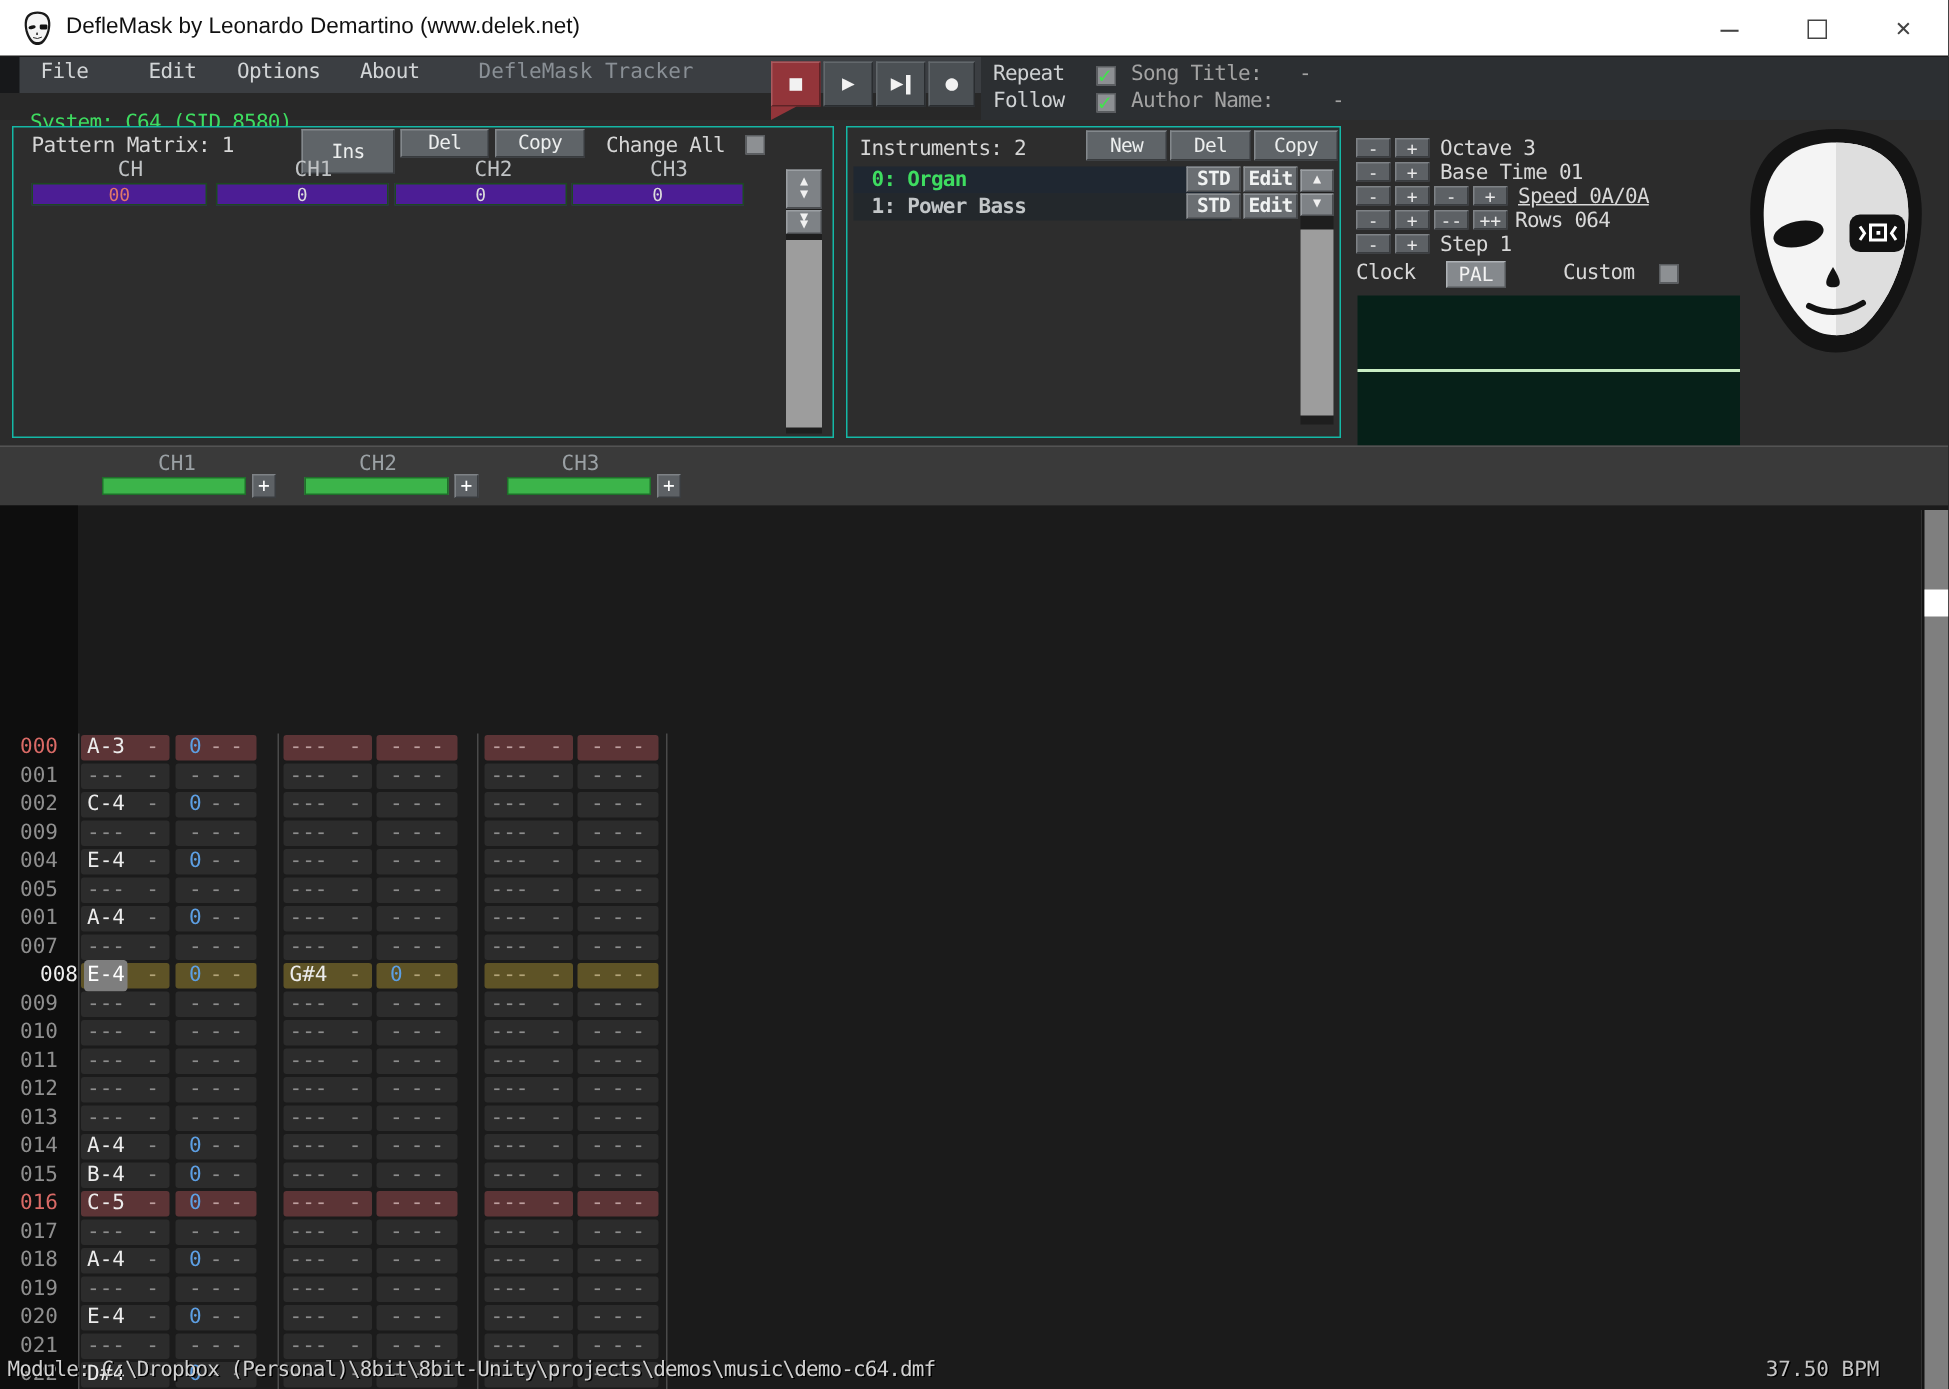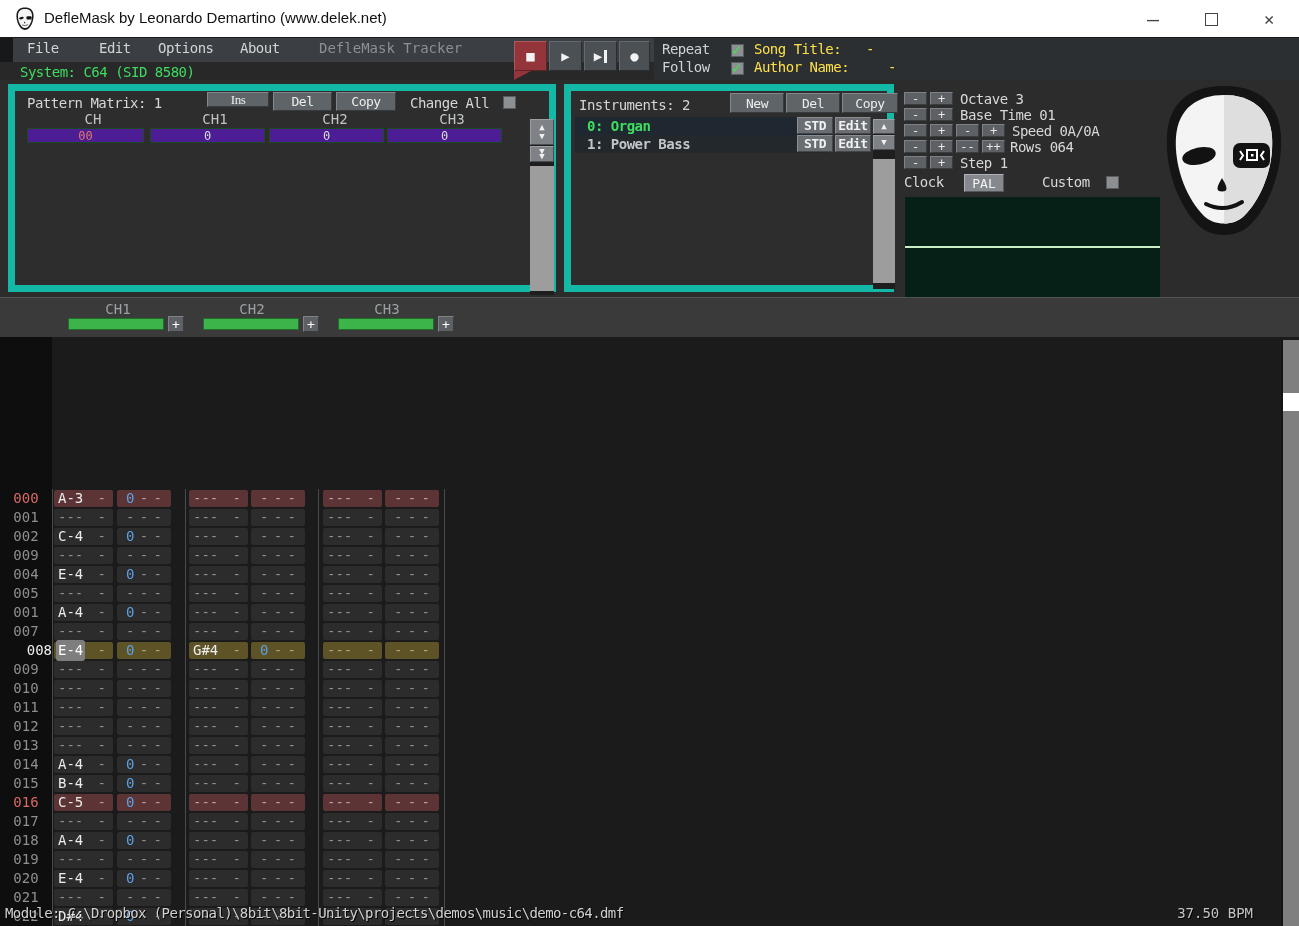--- a/index.html
+++ b/index.html
@@ -21,40 +21,40 @@
   .wb-close { left:1246px; font-size:17px; }
 
   
   .menustrip { position:absolute; left:0; top:38px; width:660px; height:24px; background:#3b3e42; }
   .menunotch { position:absolute; left:0; top:38px; width:13px; height:24px; background:#17181a; }
   .menuitem { position:absolute; top:40px; font-size:14px; color:#d2d5d7; letter-spacing:-0.5px; }
   .mi-file{left:27px;} .mi-edit{left:99px;} .mi-options{left:158px;} .mi-about{left:240px;}
   .brand { position:absolute; top:40px; left:319px; font-size:14px; color:#8a9096; letter-spacing:0px; }
   .rightband { position:absolute; left:654px; top:38px; width:645px; height:42px; background:#2c2f32; }
   .sysrow { position:absolute; left:0; top:62px; width:654px; height:18px; background:#282828; }
-  .systext { position:absolute; left:20px; top:64px; font-size:14px; color:#3edc60; letter-spacing:-0.5px; }
+  .systext { position:absolute; left:20px; top:74px; font-size:14px; color:#3edc60; letter-spacing:-0.5px; }
 
   .tbtn { position:absolute; top:41px; width:33px; height:30px; background:#4b5054;
           border:1px solid #63686c; border-bottom-color:#2a2d30; border-right-color:#2a2d30;
           display:flex; align-items:center; justify-content:center; color:#f2f2f2; }
   .tb-stop { left:514px; background:#93353a; border-color:#aa5a5e; border-bottom-color:#5e2326; border-right-color:#5e2326; }
   .tb-stop .g { font-size:13px; }
   .tb-play { left:549px; } .tb-skip { left:584px; } .tb-rec { left:619px; width:31px; }
   .tbtn .g { font-size:14px; }
   .stoptail { position:absolute; left:514px; top:71px; width:0; height:0;
               border-top:9px solid #93353a; border-right:17px solid transparent; }
   .skipbar { display:inline-block; width:3px; height:13px; background:#f2f2f2; margin-left:2px; }
 
   .chkline { position:absolute; font-size:14px; color:#cfd2d4; letter-spacing:-0.5px; }
   .checkbox { position:absolute; width:13px; height:13px; background:#8d9093; border:1px solid #5a5d60; }
   .checkbox .mark { position:absolute; left:0px; top:-4px; font-size:15px; font-weight:bold; color:#43e14e; }
-  .songline { position:absolute; font-size:14px; color:#fde047; letter-spacing:-0.5px; }
+  .songline { position:absolute; font-size:14px; color:#a3a3a3; letter-spacing:-0.5px; }
 
   
-  .panel { position:absolute; background:#2d2d2d; border:7px solid #14b8a6; }
+  .panel { position:absolute; background:#2d2d2d; border:1px solid #14b8a6; }
   .p-matrix { left:8px; top:84px; width:548px; height:208px; }
   .p-instr  { left:564px; top:84px; width:330px; height:208px; }
 
   .ptitle { position:absolute; font-size:14px; color:#d6d6d6; letter-spacing:-0.5px; }
 
   .btn { position:absolute; background:#5f6468; border:1px solid #83888c;
          border-bottom-color:#383b3e; border-right-color:#383b3e; color:#eceeee;
          font-size:13px; letter-spacing:-0.5px; display:flex; align-items:center; justify-content:center; }
 
   .mx-head { position:absolute; top:20px; width:60px; text-align:center; font-size:14px; color:#c0c3c5; }
@@ -195,21 +195,21 @@
   <div class="checkbox" style="left:731px; top:62px;">
     <span class="mark">✓</span>
   </div>
   <div class="songline" style="left:754px; top:41px;">Song Title:</div>
   <div class="songline" style="left:866px; top:41px;">-</div>
   <div class="songline" style="left:754px; top:59px;text-align:center;">Author Name:</div>
   <div class="songline" style="left:888px; top:59px;">-</div>
 
   <div class="panel p-matrix">
     <div class="ptitle" style="left:12px; top:4px;">Pattern Matrix: 1</div>
-    <div class="btn" style="left:192px; top:1px; width:62px; height:15px;font-family:Liberation Serif, serif;">Ins</div>
+    <div class="btn" style="left:192px; top:1px; width:62px; height:30px;">Ins</div>
     <div class="btn" style="left:258px; top:1px; width:59px; height:19px;">Del</div>
     <div class="btn" style="left:321px; top:1px; width:60px; height:19px;">Copy</div>
     <div class="ptitle" style="left:395px; top:4px;">Change All</div>
     <div class="checkbox" style="left:488px; top:5px;"></div>
 
     <div class="mx-head" style="left:48px;">CH</div>
     <div class="mx-head" style="left:170px;">CH1</div>
     <div class="mx-head" style="left:290px;">CH2</div>
     <div class="mx-head" style="left:407px;">CH3</div>
 
@@ -262,21 +262,21 @@
   <div class="sc-label" style="left:960px; top:91px;">Octave 3</div>
 
   <div class="sc-btn" style="left:904px; top:108px;">-</div>
   <div class="sc-btn" style="left:930px; top:108px;">+</div>
   <div class="sc-label" style="left:960px; top:107px;">Base Time 01</div>
 
   <div class="sc-btn" style="left:904px; top:124px;">-</div>
   <div class="sc-btn" style="left:930px; top:124px;">+</div>
   <div class="sc-btn" style="left:956px; top:124px;">-</div>
   <div class="sc-btn" style="left:982px; top:124px;">+</div>
-  <div class="sc-label" style="left:1012px; top:123px;">Speed 0A/0A</div>
+  <div class="sc-label" style="left:1012px; top:123px;text-decoration:underline;">Speed 0A/0A</div>
 
   <div class="sc-btn" style="left:904px; top:140px;">-</div>
   <div class="sc-btn" style="left:930px; top:140px;">+</div>
   <div class="sc-btn" style="left:956px; top:140px;">--</div>
   <div class="sc-btn" style="left:982px; top:140px;">++</div>
   <div class="sc-label" style="left:1010px; top:139px;">Rows 064</div>
 
   <div class="sc-btn" style="left:904px; top:156px;">-</div>
   <div class="sc-btn" style="left:930px; top:156px;">+</div>
   <div class="sc-label" style="left:960px; top:155px;">Step 1</div>

